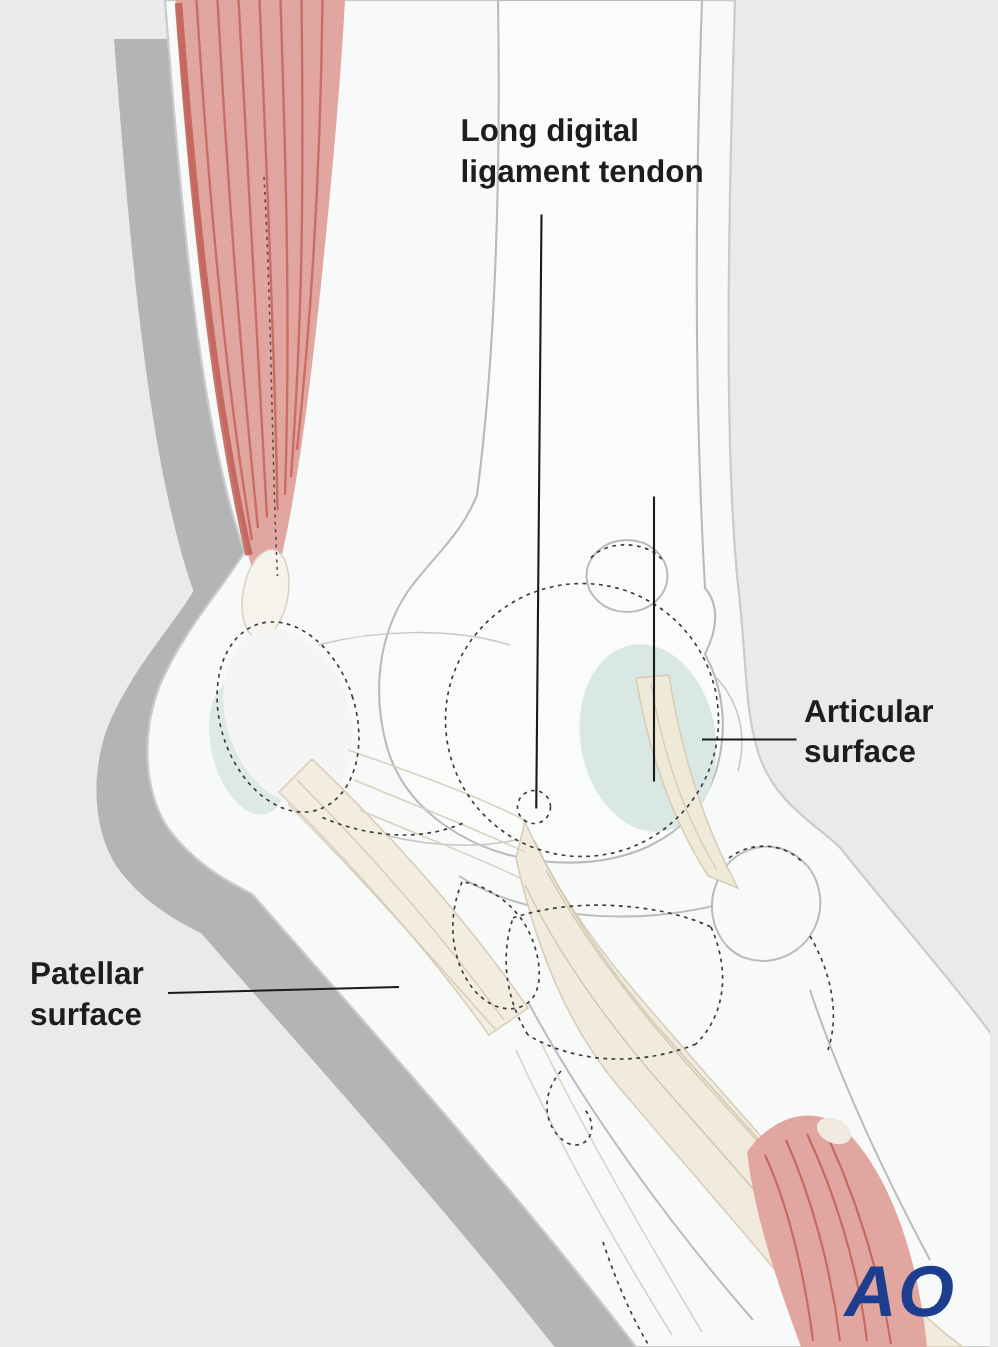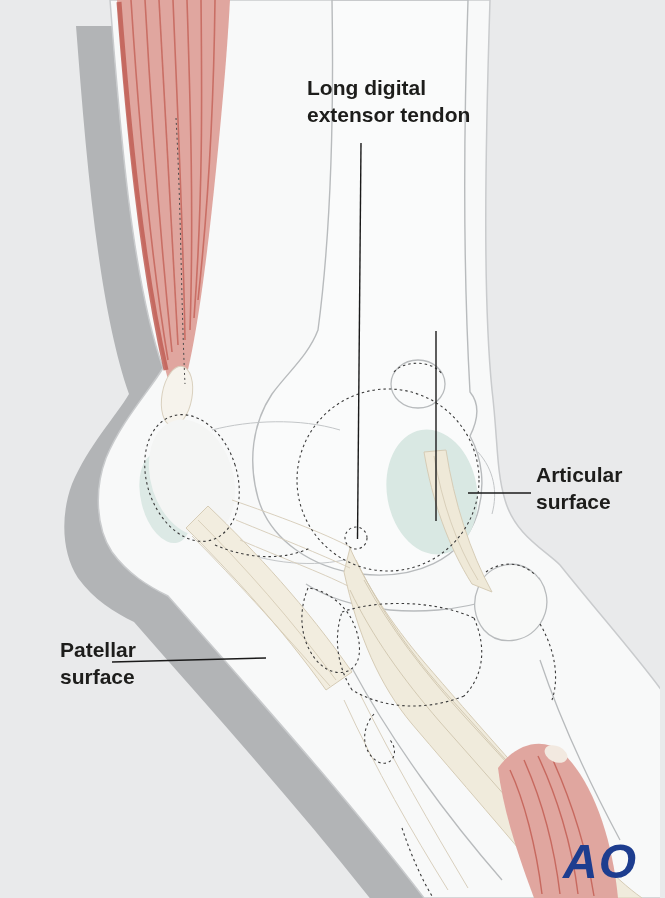--- a/index.html
+++ b/index.html
@@ -17,21 +17,21 @@
     font-family:"Liberation Sans",sans-serif;
     font-size:21px;
     line-height:27px;
     font-weight:600;
     color:#1d1d1b;
     white-space:nowrap;
   }
   .label-ldet{left:307px;top:74px;}
   .label-lcl{left:394px;top:236px;}
   .label-artsurf{left:536px;top:461px;}
-  .label-pattend{left:20px;top:636px;margin-left:40px;}
+  .label-pattend{left:20px;top:636px;}
   .ao-logo{
     position:absolute;
     left:563px;top:834px;
     font-family:"Liberation Sans",sans-serif;
     font-style:italic;
     font-weight:700;
     font-size:48px;
     letter-spacing:1px;
     color:#1d3d8f;
   }
@@ -163,21 +163,21 @@
     <g stroke="#1a1a1a" stroke-width="1.4">
       <line x1="361" y1="143" x2="357.5" y2="539"></line>
       <line x1="436" y1="331" x2="436" y2="521"></line>
       <line x1="531" y1="493" x2="468" y2="493"></line>
       <line x1="112" y1="662" x2="266" y2="658"></line>
     </g>
   </svg>
 
   <div class="label label-ldet">
     <div>Long digital</div>
-    <div>extensor tendon</div>
+    <div>ligament tendon</div>
   </div>
 
 
   <div class="label label-artsurf">
     <div>Articular</div>
     <div>surface</div>
   </div>
 
   <div class="label label-pattend">
     <div>Patellar</div>

